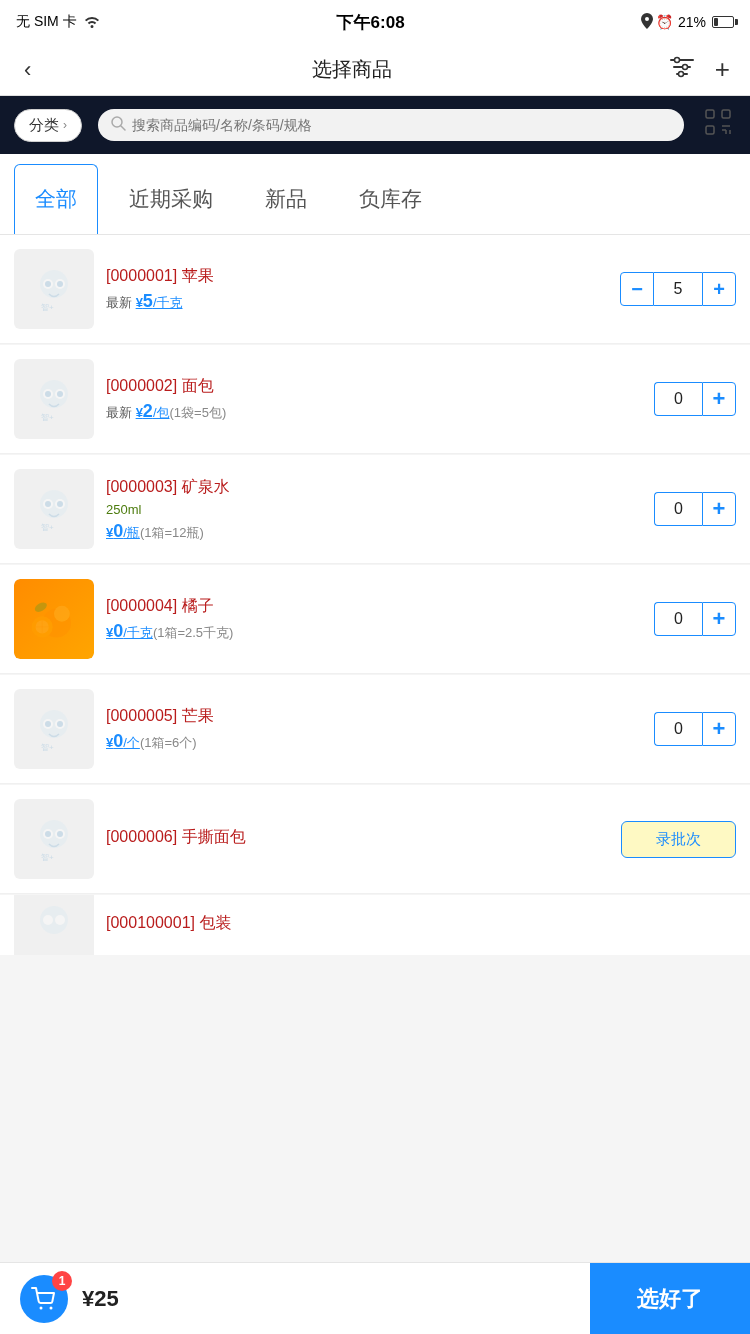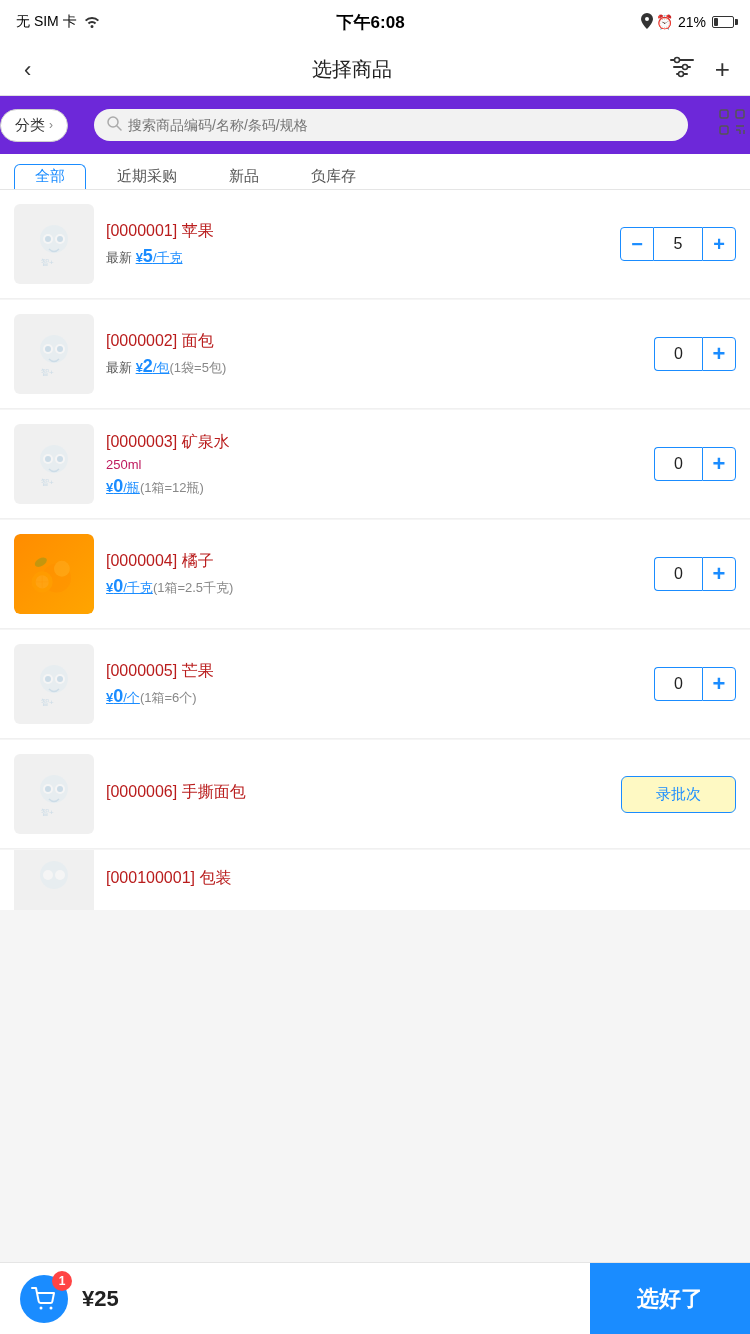--- a/index.html
+++ b/index.html
@@ -75,25 +75,25 @@
     .nav-actions { display: flex; align-items: center; gap: 12px; }
     .nav-icon {
       font-size: 22px;
       color: #333;
       cursor: pointer;
       padding: 4px;
     }
 
     
     .filter-bar {
-      background: #6d28d9;
-      padding: 10px 0;
-      display: flex;
-      align-items: center;
-      gap: 26px;
+      background: #0f172a;
+      padding: 10px 14px;
+      display: flex;
+      align-items: center;
+      gap: 16px;
     }
     .category-btn {
       border: 1px solid #d0d0d0;
       border-radius: 20px;
       padding: 6px 14px;
       font-size: 15px;
       color: #333;
       background: #fff;
       display: flex;
       align-items: center;
@@ -127,22 +127,22 @@
 
     
     .tabs-bar {
       background: #fff;
       display: flex;
       padding: 10px 14px 0;
       gap: 10px;
       border-bottom: 1px solid #e5e5e5;
     }
     .tab-item {
-      padding: 2px 20px;
-      font-size: 15px;
+      padding: 20px 20px;
+      font-size: 21px;
       border-radius: 6px 6px 0 0;
       cursor: pointer;
       color: #555;
       background: #fff;
       border: 1px solid transparent;
     }
     .tab-item.active {
       color: #1a8cff;
       border: 1.5px solid #1a8cff;
       border-bottom: none;
@@ -185,21 +185,21 @@
       min-width: 0;
     }
     .product-name {
       font-size: 16px;
       color: #b91c1c;
       margin-bottom: 4px;
       font-weight: 500;
     }
     .product-spec {
       font-size: 13px;
-      color: #be185d;
+      color: #4d7c0f;
       margin-bottom: 4px;
     }
     .product-price {
       font-size: 14px;
       color: #555;
     }
     .product-price .latest-label { color: #555; font-size: 13px; }
     .product-price .price-val {
       color: #1a8cff;
       font-size: 18px;

